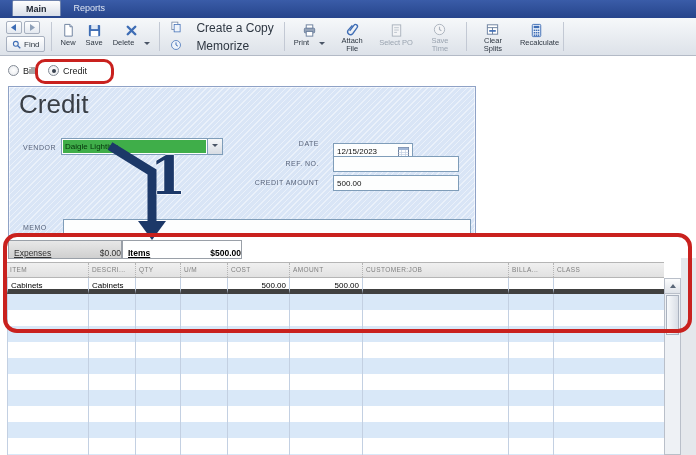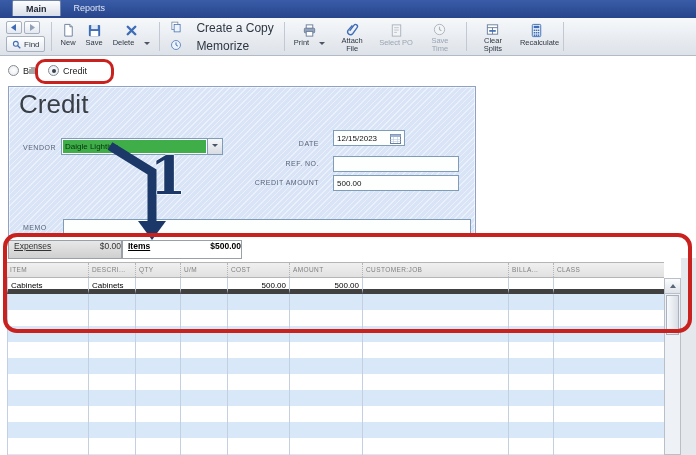--- a/index.html
+++ b/index.html
@@ -76,28 +76,28 @@
     position:absolute; background:#fdfefe; border:1px solid #7f9db9;
     font-size:8px; color:#111; display:flex; align-items:center; padding:0 3px;
   }
   #vendor-combo { left:52px; top:51px; width:162px; height:17px; padding:0; }
   .combo-text { flex:1; height:13px; margin:1px; background:#3fae49; color:#06320c;
                 display:flex; align-items:center; padding:0 2px; font-size:8px; }
   .combo-btn { width:15px; align-self:stretch; border-left:1px solid #7f9db9;
                background:linear-gradient(#f6f7f9,#d7dce3);
                display:flex; align-items:center; justify-content:center; }
   .combo-btn .caret { margin-top:0; }
-  #date-field   { left:324px; top:43px; width:72px;  height:16px; justify-content:space-between; }
+  #date-field   { left:324px; top:56px; width:80px;  height:16px; justify-content:space-between; }
   #ref-field    { left:324px; top:69px; width:126px; height:16px; }
   #amount-field { left:324px; top:88px; width:126px; height:16px; }
   #memo-field   { left:54px;  top:132px; width:408px; height:16px; }
 
   
   .subtab { position:absolute; top:240px; height:19px; font-size:8.5px;
-            display:flex; align-items:flex-start; border:1px solid #9aa0a8; z-index:1; }
+            display:flex; align-items:flex-end; border:1px solid #9aa0a8; z-index:1; }
   #tab-expenses { left:8px; width:114px; background:linear-gradient(#e8e8e8,#cfcfcf); color:#333; }
   #tab-items    { left:122px; width:120px; background:#fff; font-weight:bold; color:#000; }
   .subtab .tlabel { padding-left:5px; text-decoration:underline; }
   .subtab .tamount { margin-left:auto; padding-right:0; }
 
   
   #grid { position:absolute; left:7px; top:262px; width:657px; z-index:1; }
   .grid-row { display:grid; grid-template-columns:81px 47px 45px 47px 62px 73px 146px 45px 111px; height:16px; }
   #grid-header { background:linear-gradient(#f0f0f0,#e1e1e1); border-top:1px solid #b5b5b5; border-bottom:1px solid #b5b5b5; }
   .th { font-size:6.5px; color:#7f7f7f; letter-spacing:.4px; line-height:14px; padding-left:3px;

